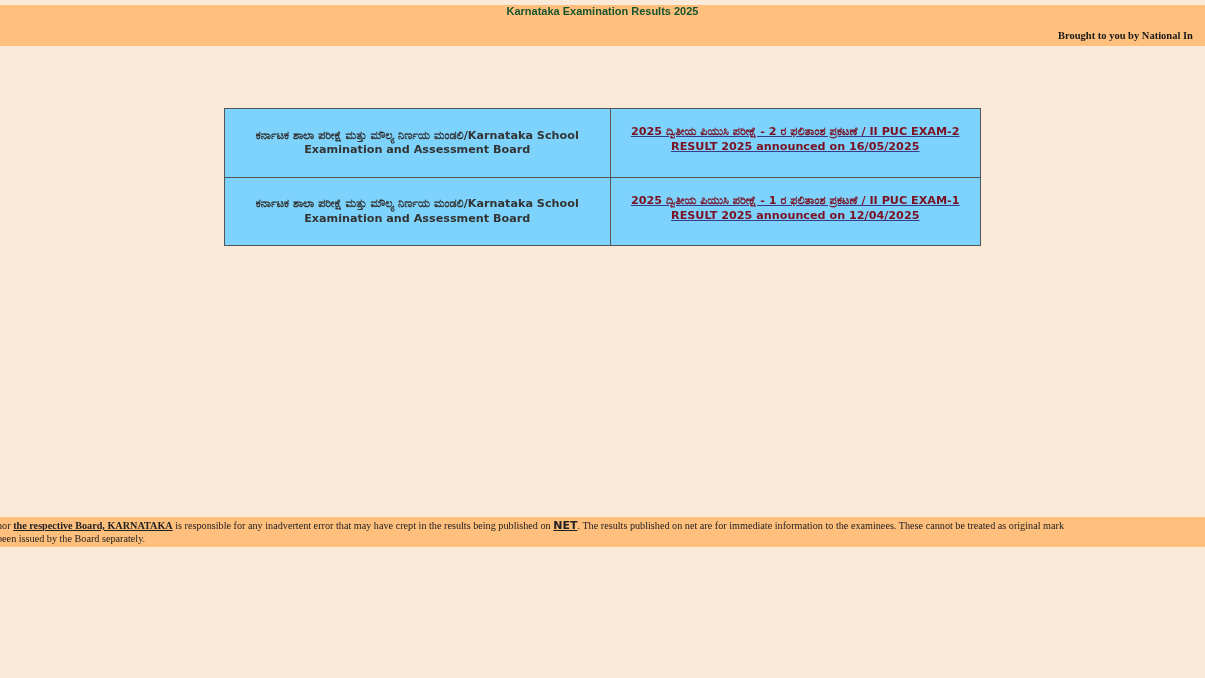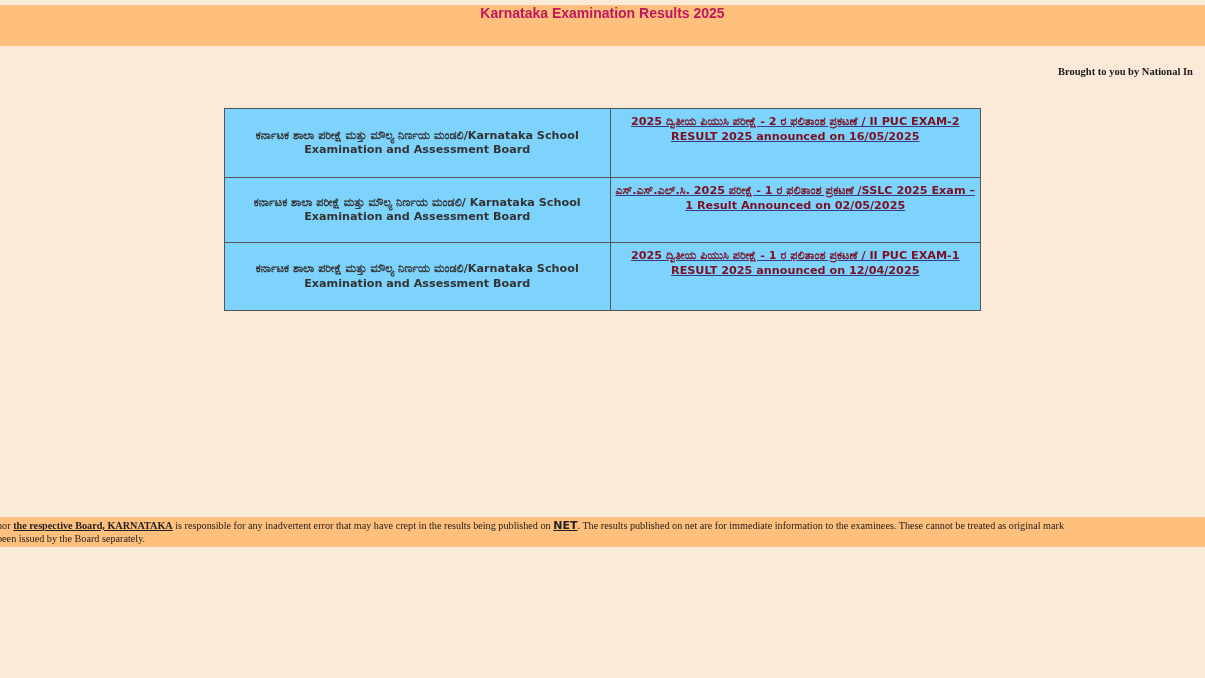--- a/index.html
+++ b/index.html
@@ -20,34 +20,33 @@
       background: #ffbf7d;
     }
     .page-title {
       position: absolute;
       left: 0;
       top: 5px;
       width: 1205px;
       text-align: center;
       font-family: "Liberation Sans", sans-serif;
       font-weight: bold;
-      font-size: 14px;
-      color: #be185d;
+      font-size: 11px;
+      color: #14532d;
       white-space: nowrap;
     }
     .credit {
       position: absolute;
       left: 1058px;
       top: 30px;
       font-family: "Liberation Serif", serif;
       font-weight: bold;
       font-size: 10.5px;
       color: #1a1a1a;
       white-space: nowrap;
-      margin-top: 36px;
     }
     .results-table {
       position: absolute;
       left: 224px;
       top: 108px;
       width: 757px;
       border-collapse: collapse;
       border: 1px solid #555;
       background: #7dd3fc;
     }
@@ -63,21 +62,21 @@
     .results-table td.board {
       width: 381px;
       color: #333;
       font-weight: bold;
     }
     .results-table td.result {
       width: 366px;
     }
     .results-table td.result.pad-top {
       vertical-align: top;
-      padding-top: 6px;
+      padding-top: 16px;
     }
     .results-table a {
       color: #7a1022;
       font-weight: bold;
       text-decoration: underline;
       text-decoration-color: #3a3a8a;
       cursor: pointer;
     }
     .row-1 { height: 69px; }
     .row-2 { height: 65px; }
@@ -111,26 +110,20 @@
 <div class="credit">Brought to you by National In</div>
 
 <table class="results-table">
   <tbody>
       <tr class="row-1">
     <td class="board">ಕರ್ನಾಟಕ ಶಾಲಾ ಪರೀಕ್ಷೆ ಮತ್ತು ಮೌಲ್ಯ ನಿರ್ಣಯ ಮಂಡಲಿ/Karnataka School Examination and Assessment Board</td>
     <td class="result pad-top">
       <a>2025 ದ್ವಿತೀಯ ಪಿಯುಸಿ ಪರೀಕ್ಷೆ - 2 ರ ಫಲಿತಾಂಶ ಪ್ರಕಟಣೆ / II PUC EXAM-2 RESULT 2025 announced on 16/05/2025</a>
     </td>
   </tr>
-  <tr class="row-2">
-    <td class="board">ಕರ್ನಾಟಕ ಶಾಲಾ ಪರೀಕ್ಷೆ ಮತ್ತು ಮೌಲ್ಯ ನಿರ್ಣಯ ಮಂಡಲಿ/ Karnataka School Examination and Assessment Board</td>
-    <td class="result pad-top">
-      <a>ಎಸ್.ಎಸ್.ಎಲ್.ಸಿ. 2025 ಪರೀಕ್ಷೆ - 1 ರ ಫಲಿತಾಂಶ ಪ್ರಕಟಣೆ /SSLC 2025 Exam – 1 Result Announced on 02/05/2025</a>
-    </td>
-  </tr>
   <tr class="row-3">
     <td class="board">ಕರ್ನಾಟಕ ಶಾಲಾ ಪರೀಕ್ಷೆ ಮತ್ತು ಮೌಲ್ಯ ನಿರ್ಣಯ ಮಂಡಲಿ/Karnataka School Examination and Assessment Board</td>
     <td class="result pad-top">
       <a>2025 ದ್ವಿತೀಯ ಪಿಯುಸಿ ಪರೀಕ್ಷೆ - 1 ರ ಫಲಿತಾಂಶ ಪ್ರಕಟಣೆ / II PUC EXAM-1 RESULT 2025 announced on 12/04/2025</a>
     </td>
   </tr>
 </tbody>
   </table>
 
 <div class="footer-band"></div>

